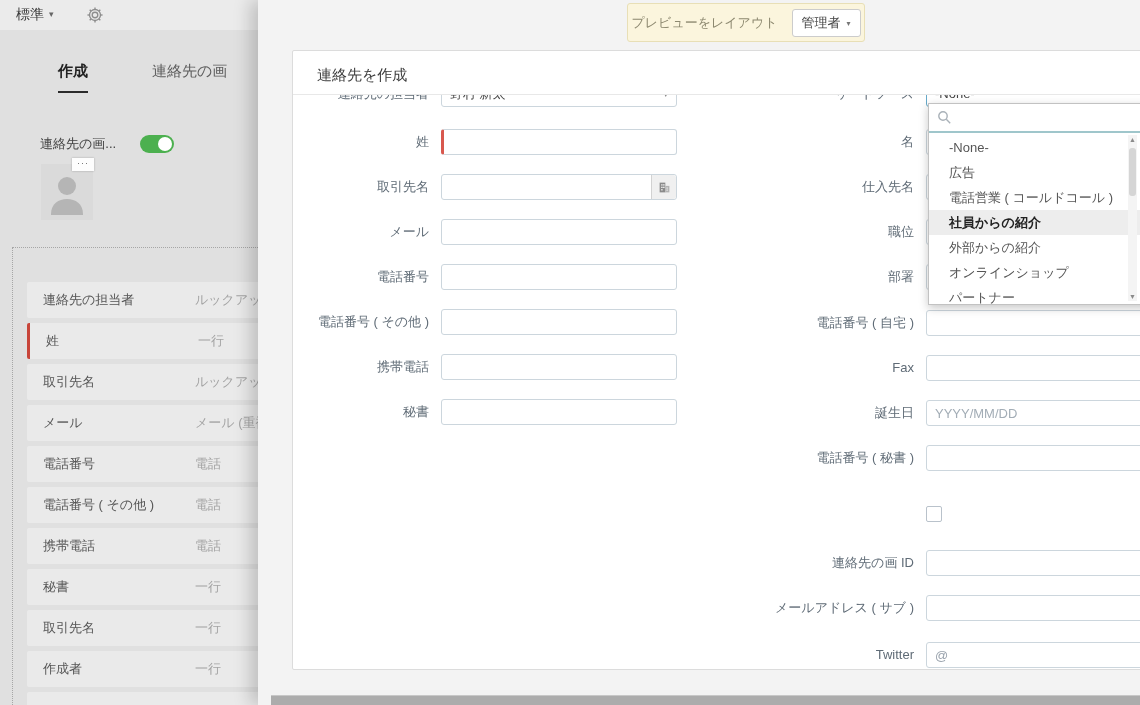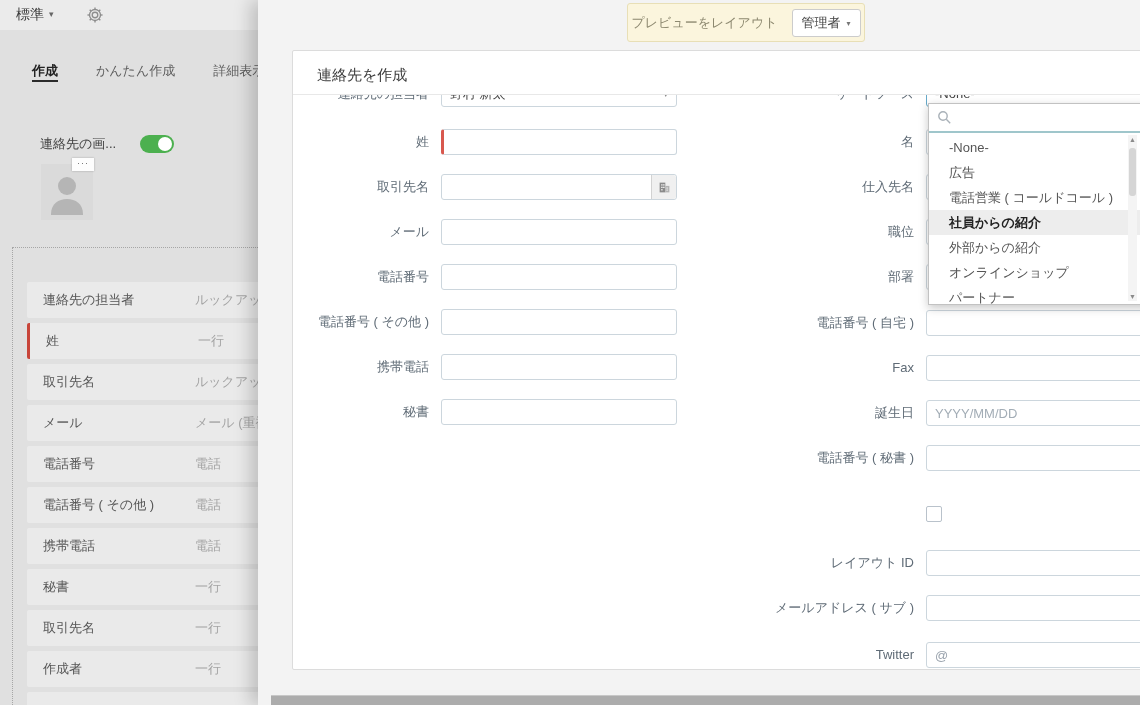--- a/index.html
+++ b/index.html
@@ -6,21 +6,21 @@
   body{width:1140px;height:705px;overflow:hidden;font-family:"Liberation Sans","DejaVu Sans",sans-serif;background:#e0e0e0;}
   .stage{position:relative;width:1140px;height:705px;overflow:hidden;}
 
   
   .topbar{position:absolute;left:0;top:0;width:100%;height:30px;background:#ebebeb;}
   .view-select{position:absolute;left:16px;top:6px;font-size:14px;color:#3a3a3a;cursor:pointer;}
   .view-select .caret{font-size:9px;color:#666;margin-left:5px;vertical-align:2px;}
   .gear{position:absolute;left:86px;top:6px;width:18px;height:18px;}
   .page-body{position:absolute;left:0;top:30px;width:100%;height:675px;background:#e0e0e0;}
   .tabs{position:absolute;left:32px;top:32px;display:flex;gap:38px;}
-  .tab{font-size:13px;color:#5c5c5c;cursor:pointer;white-space:nowrap;}
+  .tab{font-size:15px;color:#5c5c5c;padding-bottom:10px;cursor:pointer;white-space:nowrap;margin-left:26px;}
   .tab.active{color:#222;font-weight:bold;border-bottom:2px solid #2b2b2b;}
   .toggle-row{position:absolute;left:40px;top:105px;display:flex;align-items:center;gap:24px;}
   .toggle-label{font-size:13px;color:#3f3f3f;}
   .toggle{position:relative;width:34px;height:18px;border-radius:10px;background:#4cb04f;cursor:pointer;}
   .toggle .knob{position:absolute;right:2px;top:2px;width:14px;height:14px;border-radius:50%;background:#fff;}
   .avatar-card{position:absolute;left:41px;top:134px;width:52px;height:56px;background:#dadada;}
   .avatar-more{position:absolute;left:72px;top:128px;width:22px;height:13px;background:#fdfdfd;box-shadow:0 0 2px rgba(0,0,0,.25);font-size:9px;line-height:11px;text-align:center;color:#666;letter-spacing:1px;cursor:pointer;}
   .fields-panel{position:absolute;left:12px;top:217px;width:262px;height:470px;border:1px dotted #a6a6a6;}
   .fields-title{position:absolute;left:16px;top:8px;font-size:13px;color:#3f3f3f;margin-top:43px;}
   .srows{position:absolute;left:14px;top:34px;width:240px;}
@@ -97,21 +97,21 @@
           <line x1="14.2" y1="5.8" x2="15.9" y2="4.1"></line>
       </svg>
     </span>
   </div>
 
   <div class="page-body">
     <div class="tabs">
 
         <span class="tab active">作成</span>
 
-        <span class="tab">かんたん作成</span>
+        <span class="tab">連絡先の画</span>
 
         <span class="tab">詳細表示</span>
       </div>
 
     <div class="toggle-row">
       <span class="toggle-label">連絡先の画...</span>
       <span class="toggle">
           <span class="knob"></span>
         </span>
     </div>
@@ -278,21 +278,21 @@
           <input class="tinput" type="text" placeholder="YYYY/MM/DD" style="">
         </div>
         <div class="frow col-r rr8">
           <span class="flabel">電話番号 ( 秘書 )</span>
           <input class="tinput" type="text" style="">
         </div>
         <div class="frow col-r rr9">
           <span class="checkbox"></span>
         </div>
         <div class="frow col-r rr10">
-          <span class="flabel">レイアウト ID</span>
+          <span class="flabel">連絡先の画 ID</span>
           <input class="tinput" type="text" style="">
         </div>
         <div class="frow col-r rr11">
           <span class="flabel">メールアドレス ( サブ )</span>
           <input class="tinput" type="text" style="">
         </div>
         <div class="frow col-r rr12">
           <span class="flabel">Twitter</span>
           <div class="prefix-input">
             <span class="prefix">@</span>

